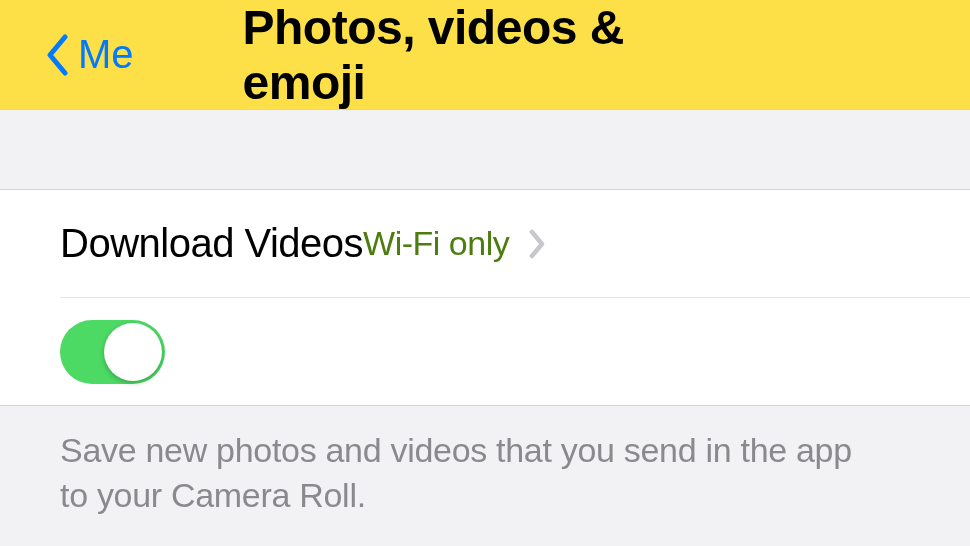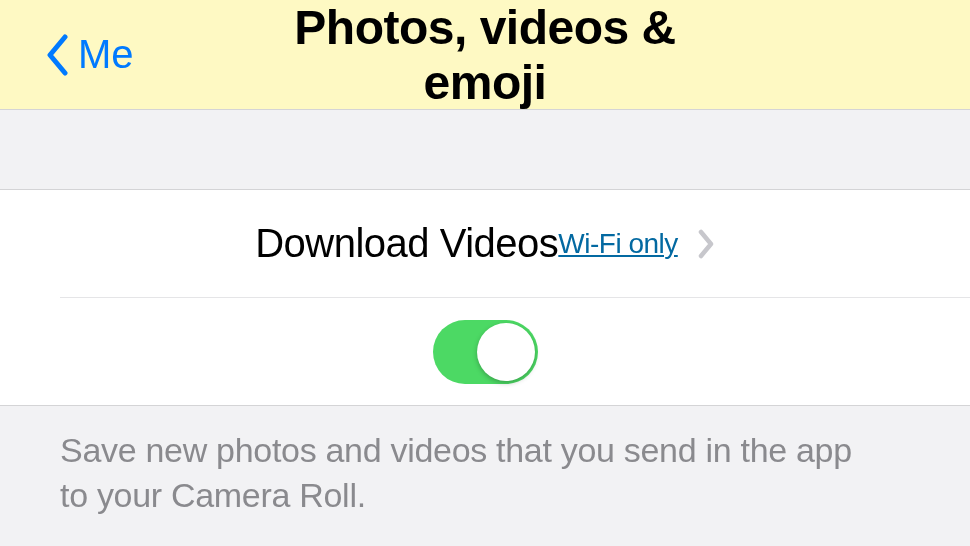--- a/index.html
+++ b/index.html
@@ -10,26 +10,25 @@
     }
     body {
       font-family: -apple-system, BlinkMacSystemFont, "Helvetica Neue", Helvetica, Arial, sans-serif;
       background: #f2f2f4;
       width: 970px;
       height: 546px;
       overflow: hidden;
     }
     .nav-bar {
       height: 110px;
-      background: #fef9c3;
+      background: #fde047;
       border-bottom: 1px solid #d4d4d6;
       display: flex;
       align-items: center;
       position: relative;
-      text-align: center;
     }
     .back-button {
       display: flex;
       align-items: center;
       padding-left: 42px;
       cursor: pointer;
     }
     .back-chevron {
       width: 30px;
       height: 50px;
@@ -64,21 +63,21 @@
     }
     .spacer {
       height: 80px;
       background: #f2f2f4;
       border-bottom: 1px solid #d4d4d6;
     }
     .row {
       background: #fff;
       display: flex;
       align-items: center;
-      justify-content: center;
+      justify-content: flex-start;
       padding: 0 60px;
       height: 107px;
       cursor: pointer;
     }
     .row-separator {
       height: 1px;
       background: #fff;
     }
     .row-separator::after {
       content: "";
@@ -91,25 +90,24 @@
       font-size: 40px;
       color: #000;
       font-weight: 400;
       letter-spacing: -0.5px;
     }
     .row-right {
       display: flex;
       align-items: center;
     }
     .row-value {
-      font-size: 28px;
-      color: #0369a1;
+      font-size: 34px;
+      color: #4d7c0f;
       font-weight: 400;
       letter-spacing: -0.5px;
-      text-decoration: underline;
     }
     .disclosure {
       margin-left: 20px;
       display: flex;
       align-items: center;
     }
     .disclosure svg {
       width: 17px;
       height: 30px;
       stroke: #c7c7cc;

